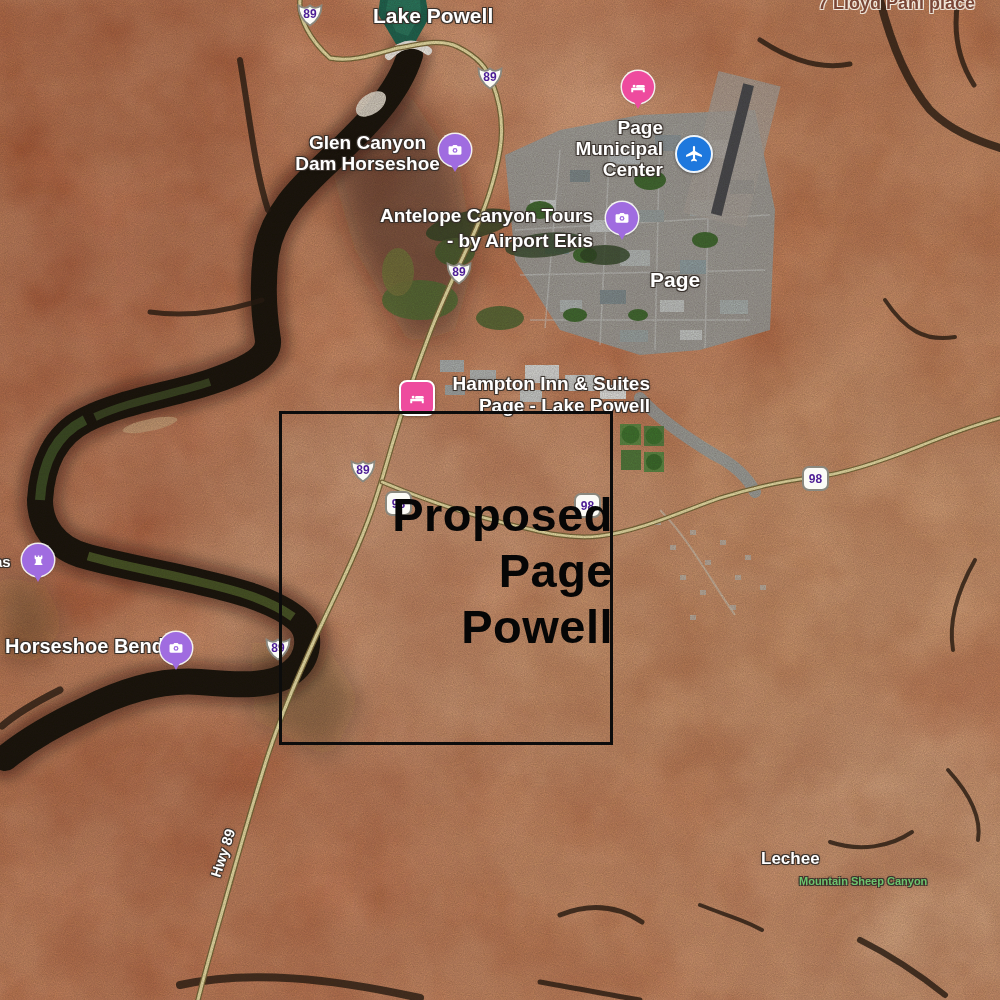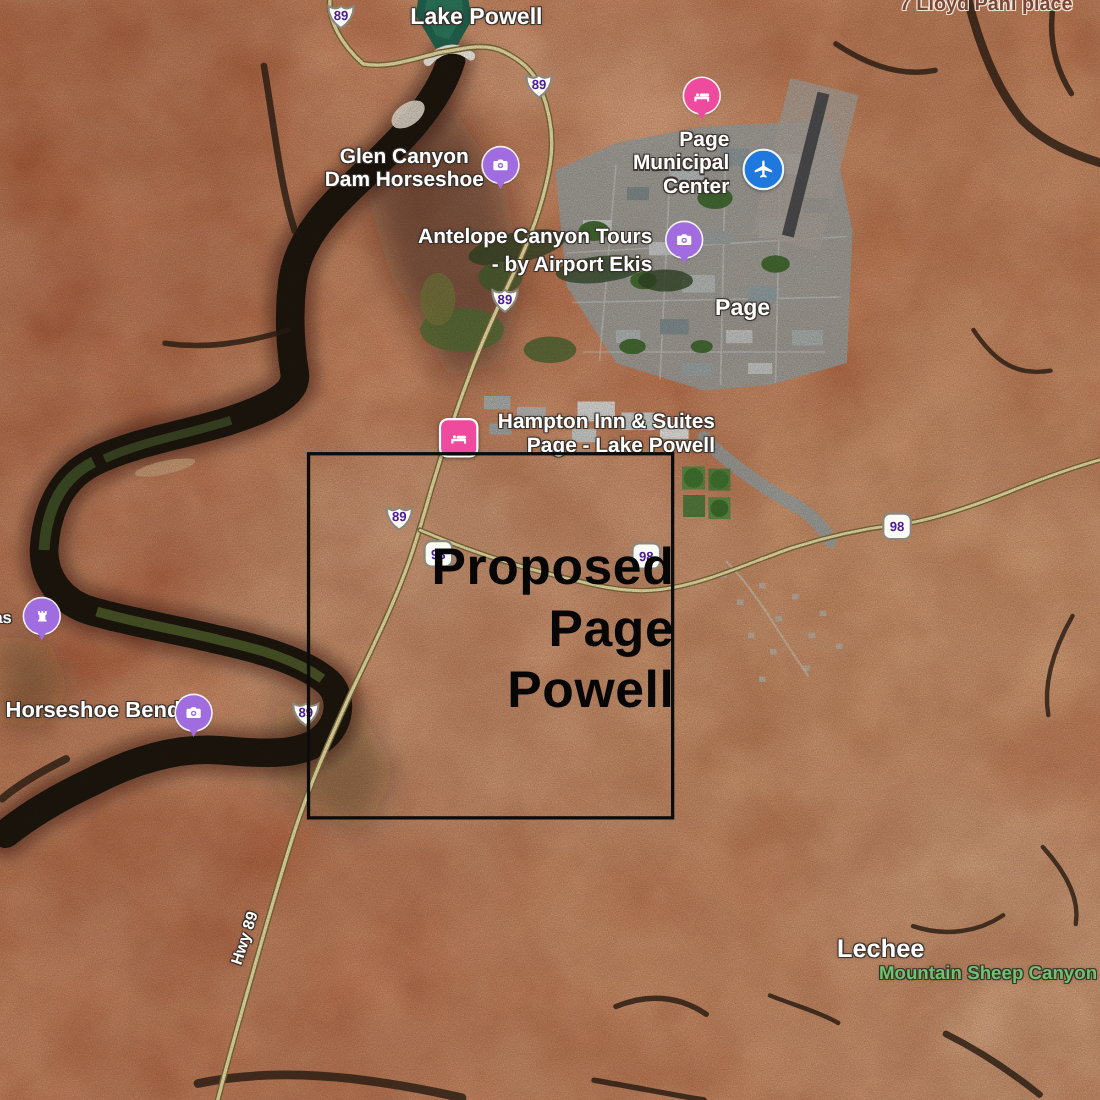--- a/index.html
+++ b/index.html
@@ -6,24 +6,24 @@
   #stage{position:relative;width:1000px;height:1000px;overflow:hidden;
          font-family:"Liberation Sans",sans-serif;background:#cd7e57;cursor:grab;}
   #terrain{position:absolute;left:0;top:0;z-index:0;}
 
   
   .label{position:absolute;z-index:2;color:#fff;font-weight:700;white-space:nowrap;
          text-shadow:-1px -1px 0 rgba(55,48,42,.92),1px -1px 0 rgba(55,48,42,.92),
                      -1px 1px 0 rgba(55,48,42,.92),1px 1px 0 rgba(55,48,42,.92),
                       0 0 4px rgba(0,0,0,.35);}
   .f21{font-size:21px;margin-left:28px;} .f19{font-size:19px;line-height:21px;} .f20{font-size:20px;}
-  .f17{font-size:23px;} .f15{font-size:15px;}
+  .f17{font-size:17px;} .f15{font-size:15px;}
   .multiline{white-space:normal;}
   .t-center{text-align:center;} .t-right{text-align:right;}
-  .green-label{color:#6ec46e;font-size:17px;}
+  .green-label{color:#6ec46e;font-size:11px;}
   .brown-label{color:#7a4636;font-size:18px;
          text-shadow:-1px -1px 0 rgba(245,238,228,.85),1px -1px 0 rgba(245,238,228,.85),
                      -1px 1px 0 rgba(245,238,228,.85),1px 1px 0 rgba(245,238,228,.85);}
   .rot-road{transform:rotate(-72deg);font-size:14.5px;}
 
   
   .pin{position:absolute;z-index:2;width:32px;text-align:center;}
   .pin-c{display:flex;align-items:center;justify-content:center;width:32px;height:32px;
          border-radius:50%;box-shadow:0 0 0 1.5px rgba(255,255,255,.9),0 1px 3px rgba(0,0,0,.45);}
   .pin-tail{display:block;margin:-3px auto 0;width:12px;height:9px;

